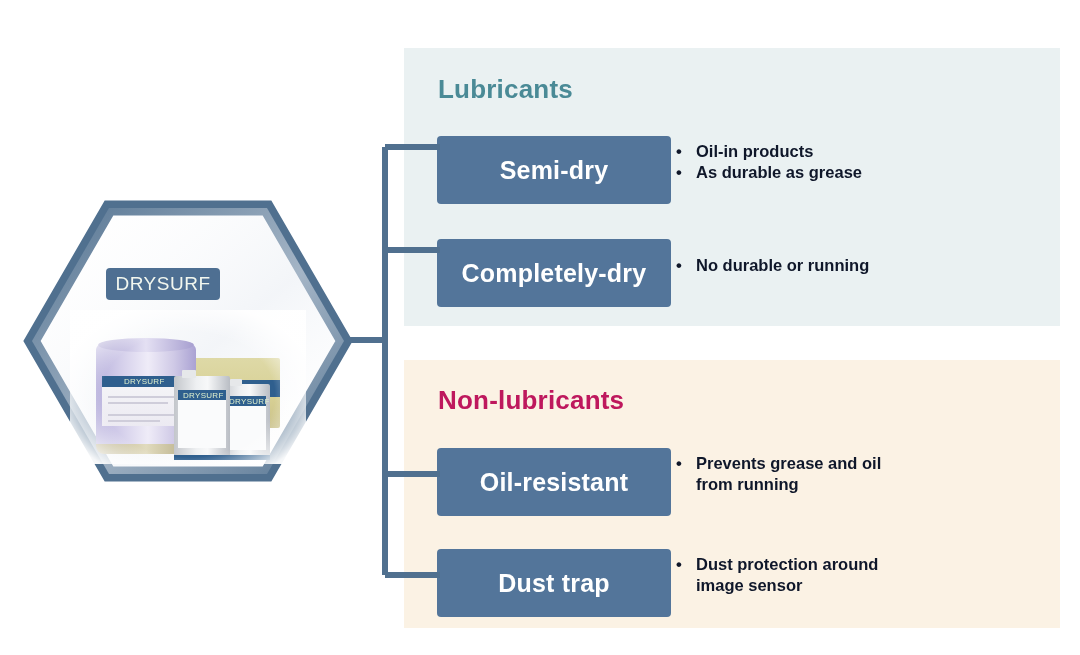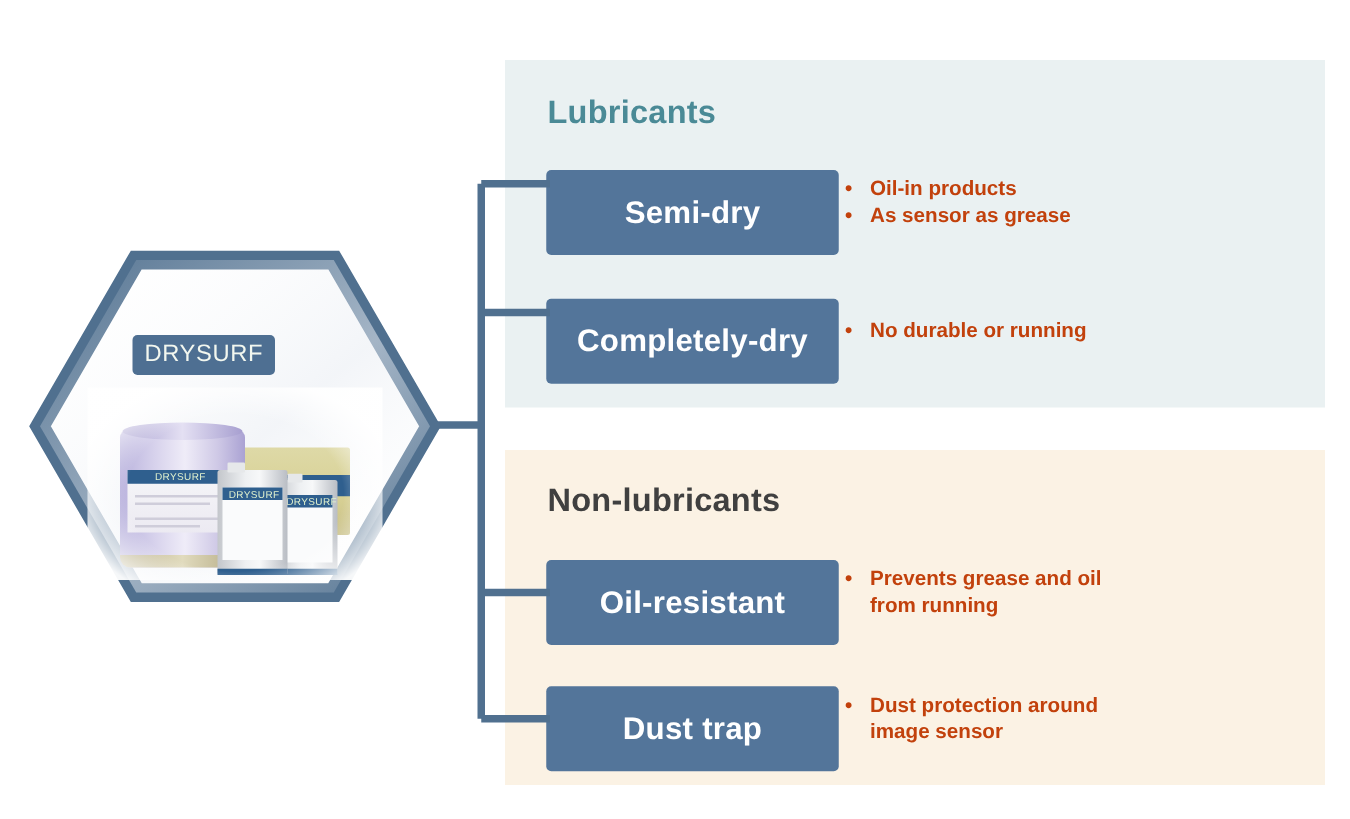--- a/index.html
+++ b/index.html
@@ -41,21 +41,21 @@
     font-weight: bold;
     letter-spacing: 0.2px;
     white-space: nowrap;
   }
   #heading-lubricants {
     top: 26px;
     color: #4a8a96;
   }
   #heading-nonlubricants {
     top: 25px;
-    color: #404040;
+    color: #be185d;
   }
 
   
   .row {
     position: absolute;
     left: 0;
     width: 656px;
     height: 52px;
   }
   .chip {
@@ -75,21 +75,21 @@
     justify-content: center;
     letter-spacing: 0.2px;
     white-space: nowrap;
   }
   .desc {
     position: absolute;
     left: 282px;
     top: 50%;
     transform: translateY(-50%);
     width: 340px;
-    color: #c2410c;
+    color: #0f172a;
     font-size: 16.5px;
     font-weight: bold;
     line-height: 1.26;
   }
   .desc .bullet-line {
     white-space: pre-line;
     text-indent: -10px;
     padding-left: 10px;
   }
   .desc .dot {
@@ -296,21 +296,21 @@
 
 <div id="stage">
 
   <div class="panel" id="panel-lubricants">
     <div class="panel-heading" id="heading-lubricants">Lubricants</div>
 
     <div class="row" style="top:88px">
       <div class="chip">Semi-dry</div>
       <div class="desc">
         <div class="bullet-line"><span class="dot">•</span><span>Oil-in products</span></div>
-        <div class="bullet-line"><span class="dot">•</span><span>As sensor as grease</span></div>
+        <div class="bullet-line"><span class="dot">•</span><span>As durable as grease</span></div>
       </div>
     </div>
 
     <div class="row" style="top:191px">
       <div class="chip">Completely-dry</div>
       <div class="desc">
         <div class="bullet-line"><span class="dot">•</span><span>No durable or running</span></div>
       </div>
     </div>
   </div>

